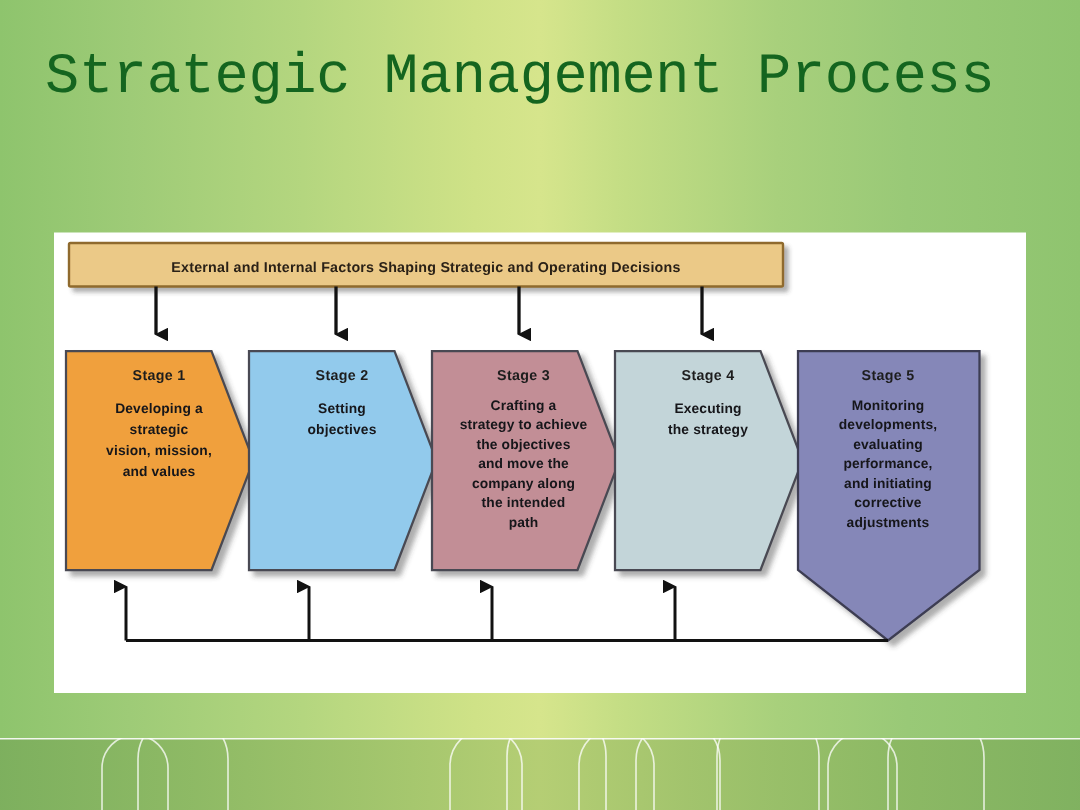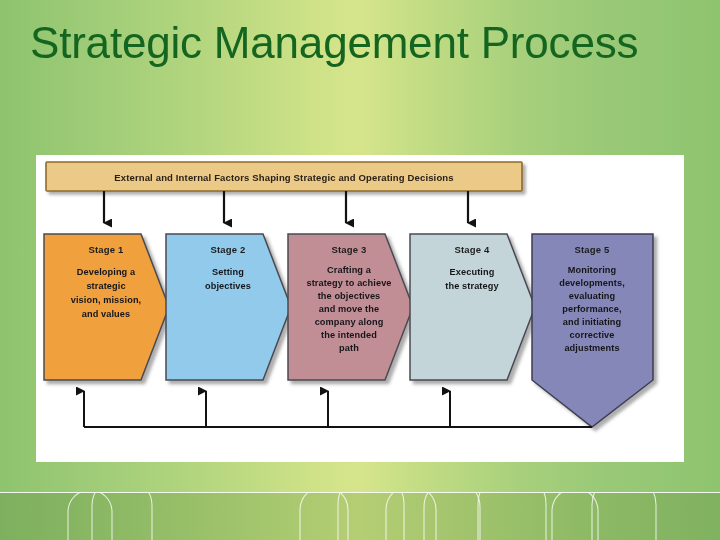--- a/index.html
+++ b/index.html
@@ -55,26 +55,27 @@
   .bottom-band svg {
     position: absolute;
     top: 0;
     left: 0;
   }
 
   
   .slide-title {
     position: absolute;
     left: 30px;
-    top: 18px;
-    font-size: 44px;
+    top: 30px;
+    font-size: 38px;
     font-weight: normal;
     color: #14651f;
     letter-spacing: -0.2px;
     white-space: nowrap;
+    font-family: Liberation Mono, monospace;
   }
 
   
   .diagram-panel {
     position: absolute;
     left: 36px;
     top: 155px;
     width: 648px;
     height: 307px;
     background: #ffffff;

